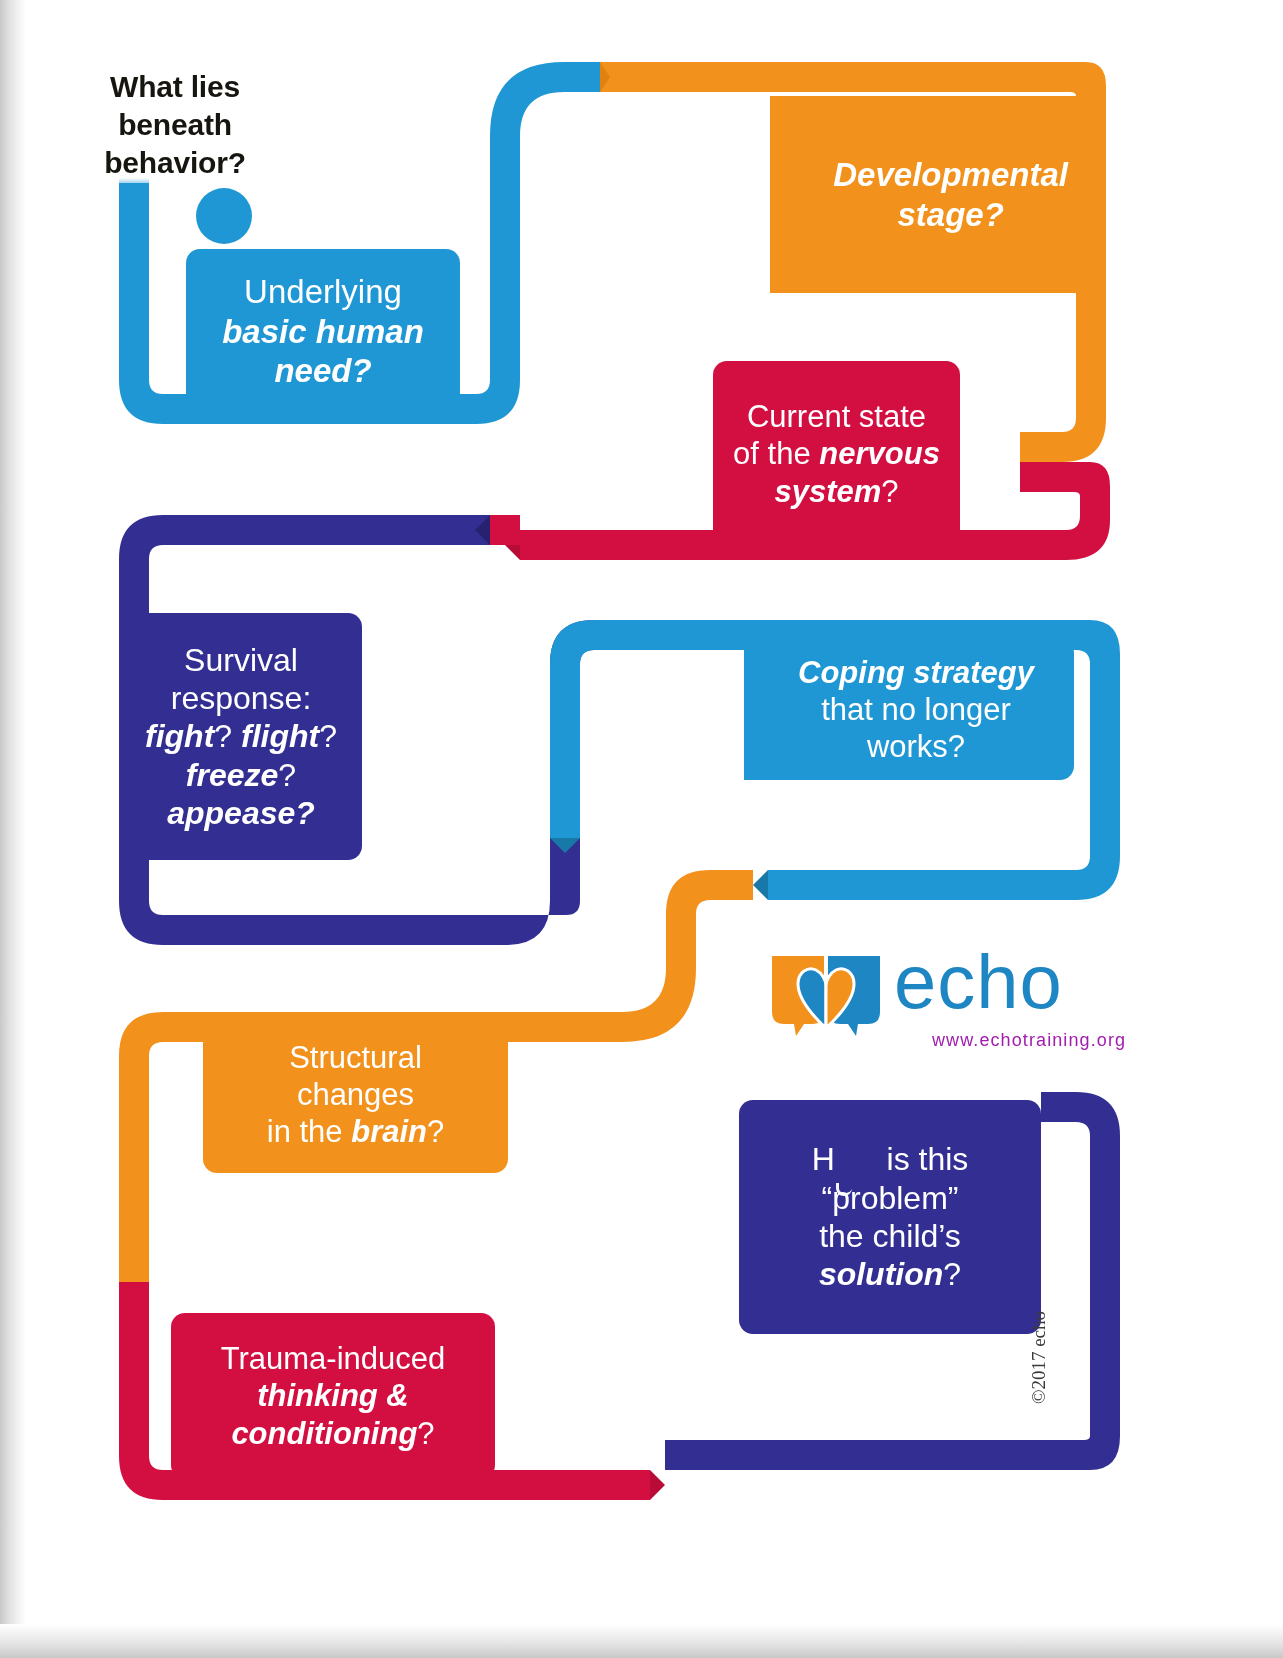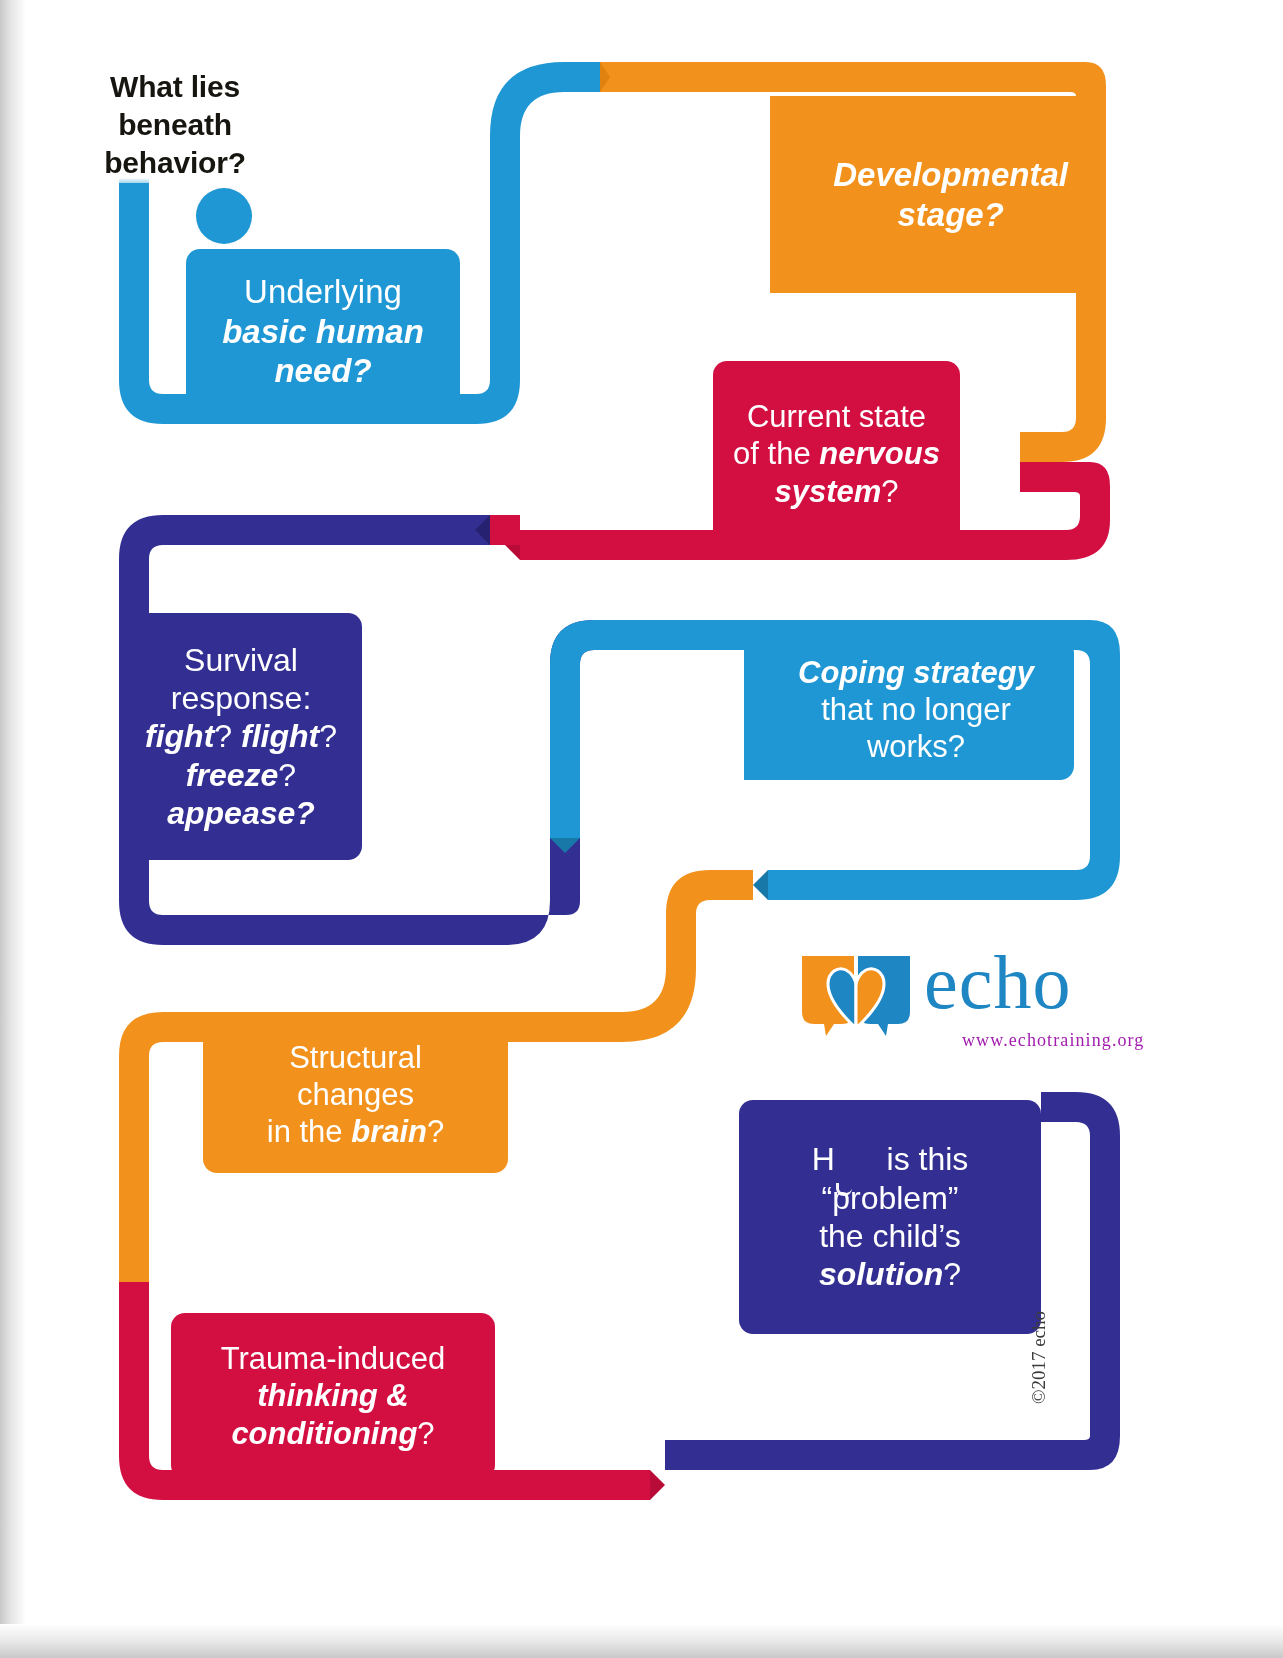--- a/index.html
+++ b/index.html
@@ -143,25 +143,24 @@
     border-right: none;
     border-bottom-left-radius: 0.24em;
     border-bottom-right-radius: 0.24em;
     border-bottom: 3px solid #ffffff;
     opacity: 0.95;
   }
 
   
   #logo {
     position: absolute;
-    left: 800px;
+    left: 770px;
     top: 950px;
     width: 366px;
     height: 106px;
-    font-family: Liberation Serif, serif;
   }
   #logo-mark {
     position: absolute;
     left: 0; top: 4px;
     width: 112px; height: 84px;
   }
   #logo-word {
     position: absolute;
     left: 124px;
     top: -6px;

